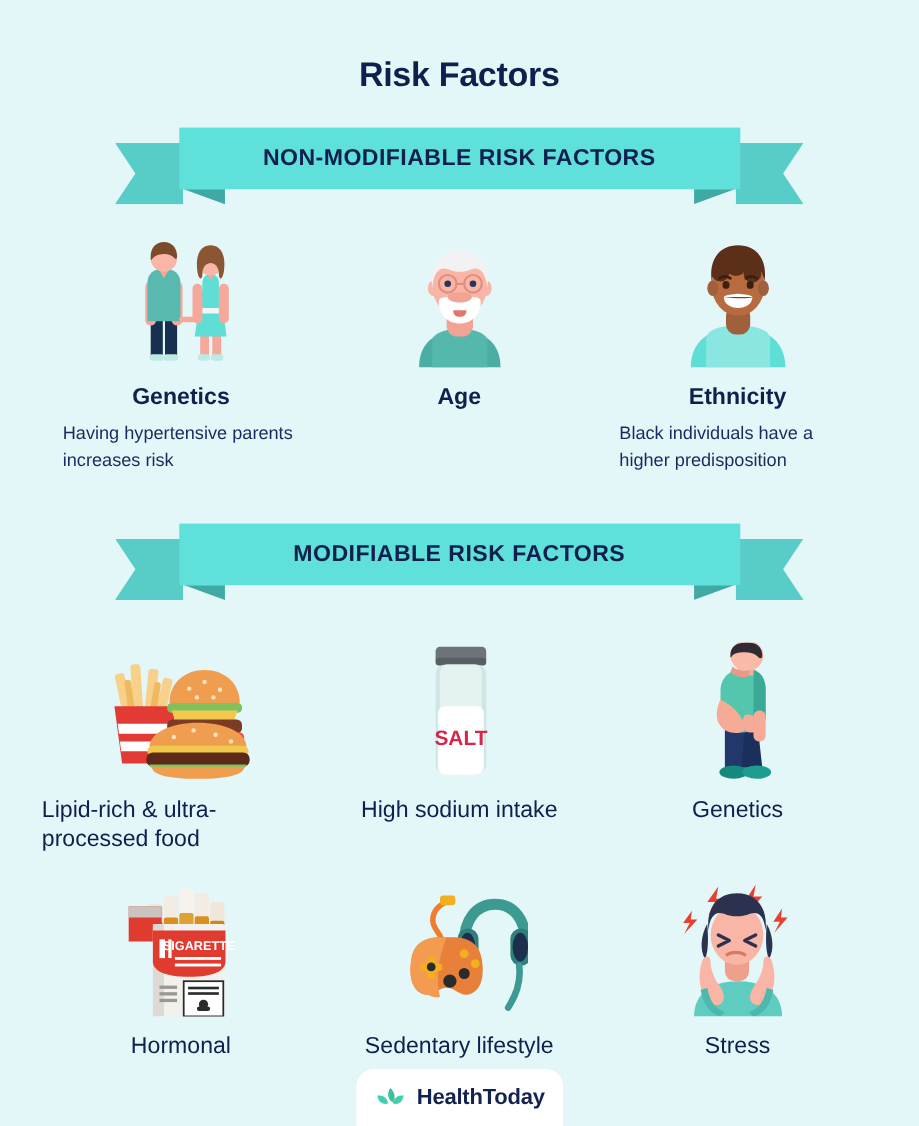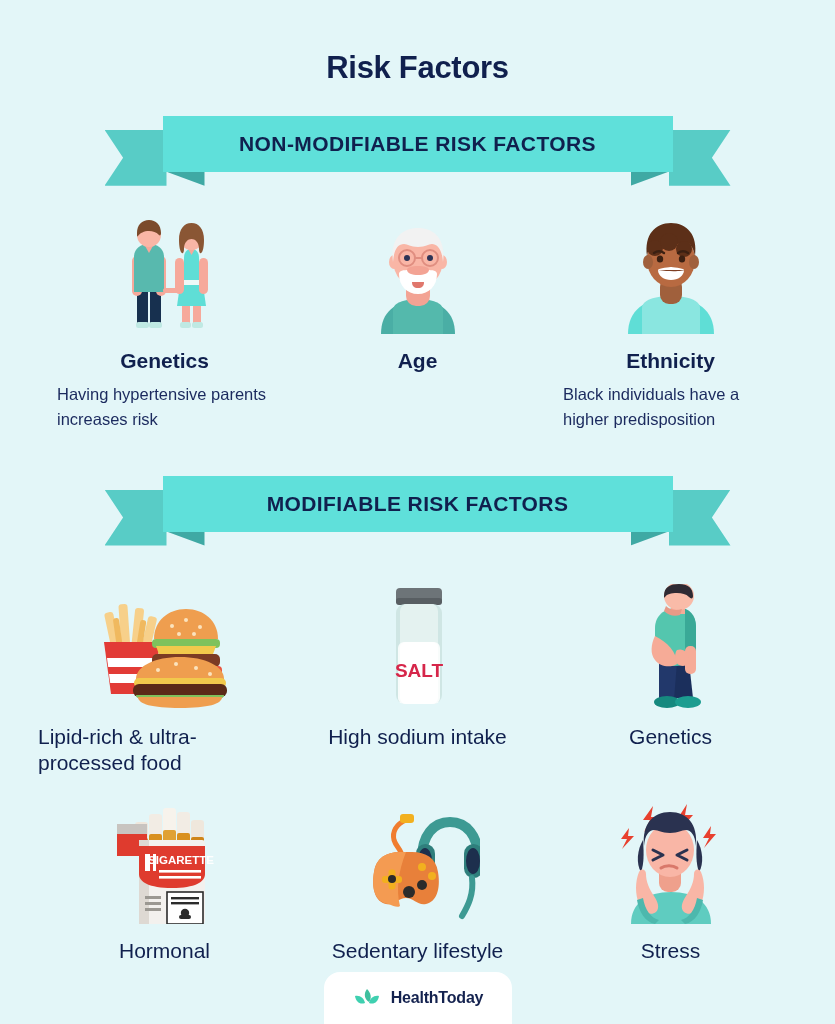--- a/index.html
+++ b/index.html
@@ -117,21 +117,21 @@
     display:flex;justify-content:center;
   }
   .logo-card{
     background:#ffffff;
     border-radius:16px 16px 0 0;
     width:188px;height:52px;
     display:flex;align-items:center;justify-content:center;
     gap:9px;
   }
   .logo-text{
-    font-size:16px;font-weight:bold;color:#14224f;letter-spacing:-0.2px;
+    font-size:20px;font-weight:bold;color:#14224f;letter-spacing:-0.2px;
   }
 </style>
 </head>
 <body>
 
 <div class="page">
 
   <div class="title">
     <span>Risk Factors</span>
   </div>

